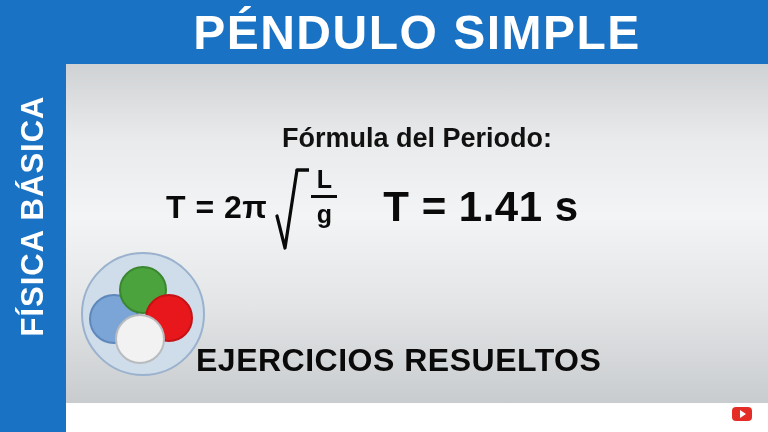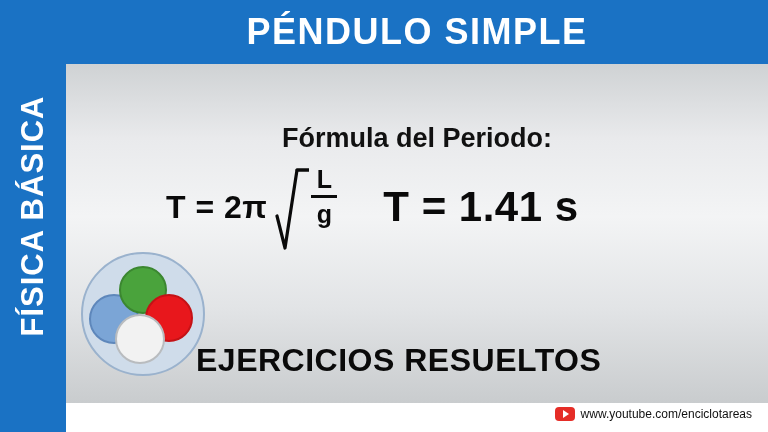--- a/index.html
+++ b/index.html
@@ -57,21 +57,21 @@
     width: 702px;
     height: 64px;
     background: #1a72c4;
     display: flex;
     align-items: center;
     justify-content: center;
   }
   .title-bar-text {
     color: #ffffff;
     font-weight: bold;
-    font-size: 36px;
+    font-size: 48px;
     letter-spacing: 1.5px;
     font-family: "Liberation Sans", sans-serif;
     white-space: nowrap;
   }
 
   
   .body-area {
     position: absolute;
     left: 66px;
     top: 64px;
@@ -308,17 +308,16 @@
     </div>
 
     <div class="headline">EJERCICIOS RESUELTOS</div>
   </div>
 
   <div class="footer">
     <div class="footer-inner">
       <span class="yt-icon">
           <span class="tri"></span>
         </span>
-      <span class="footer-text">www.youtube.com/enciclotareas</span>
     </div>
   </div>
 
 </div>
 
 </body></html>

